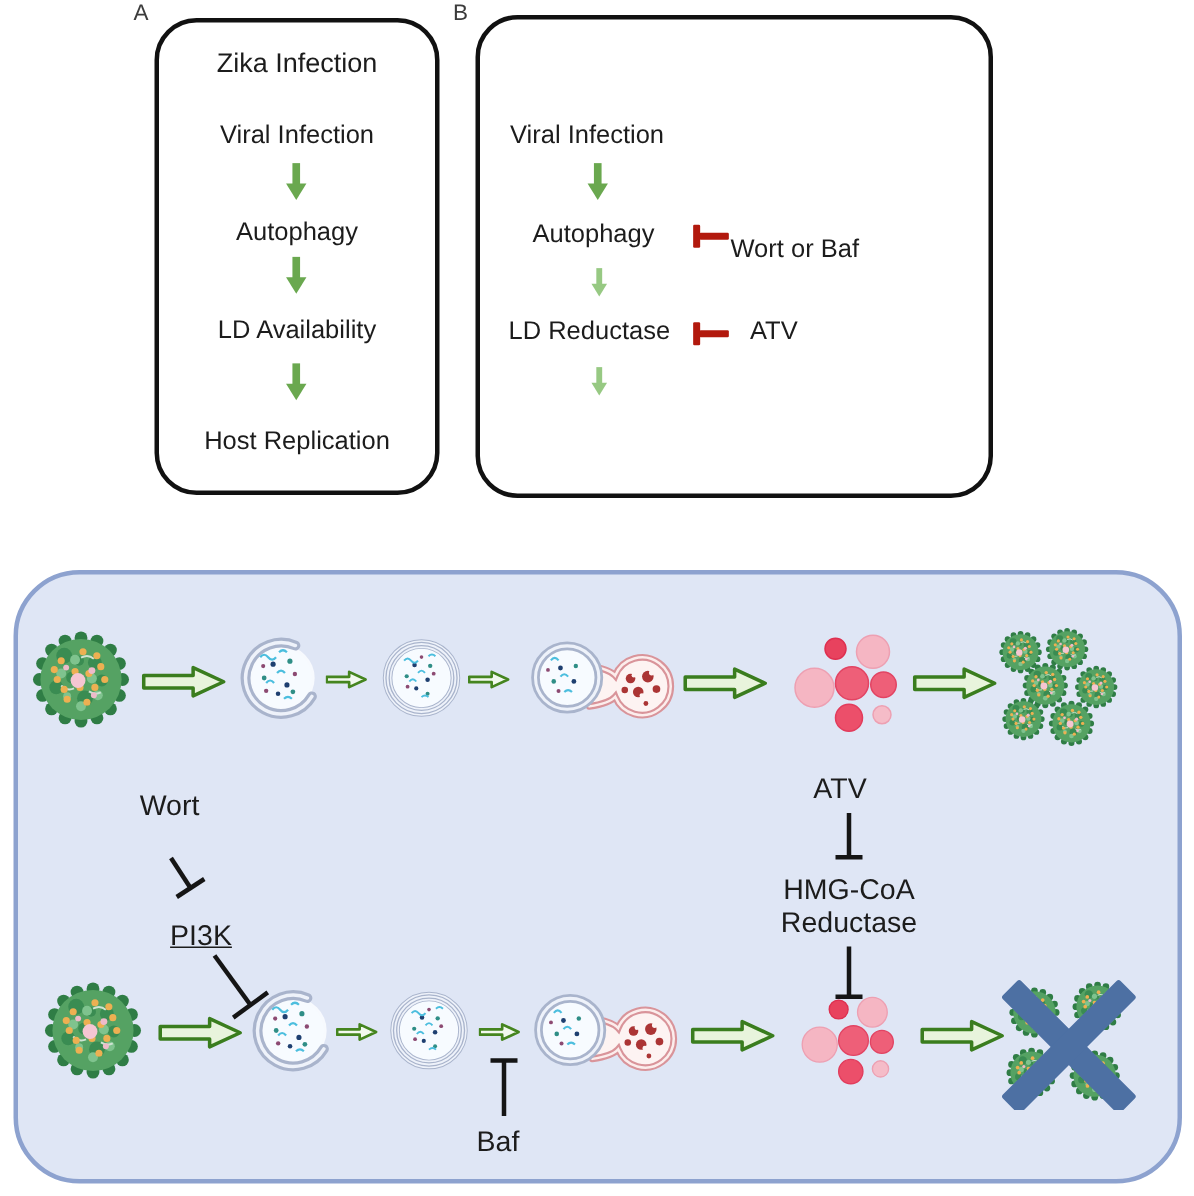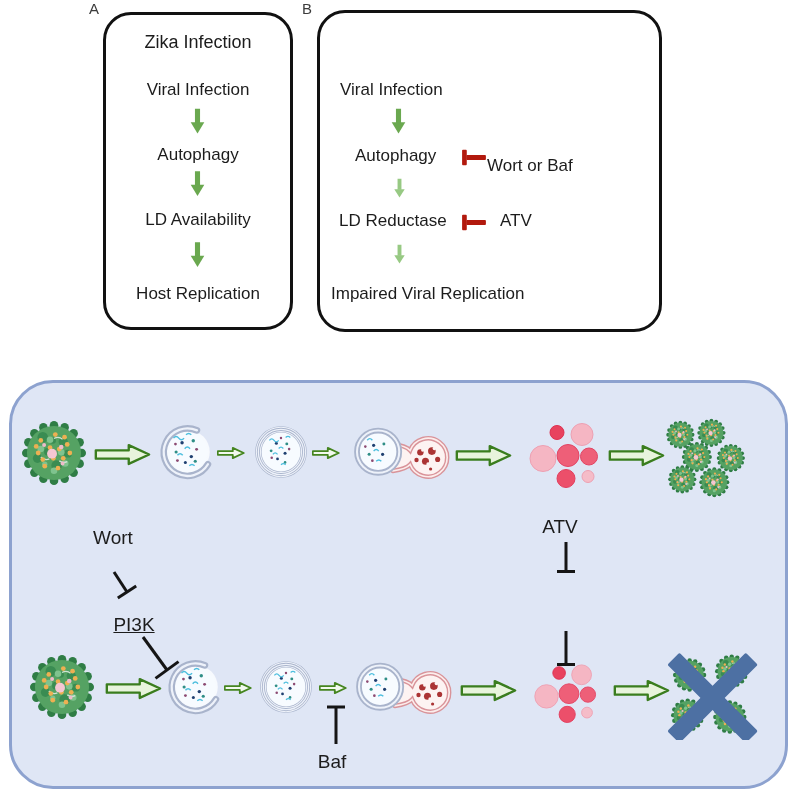--- a/index.html
+++ b/index.html
@@ -276,21 +276,20 @@
       <use href="#sym-down-arrow"></use>
     </svg>
 <div class="abs step" style="left:339px;top:211px;">LD Reductase</div>
 <svg class="abs redbar" style="left:461px;top:214px;" width="26" height="17">
       <use href="#sym-red-tbar"></use>
     </svg>
 <div class="abs step" style="left:500px;top:211px;">ATV</div>
 <svg class="abs dn-thin" style="left:393px;top:240px;" width="13" height="29">
       <use href="#sym-down-arrow"></use>
     </svg>
-<div class="abs step" style="left:331px;top:284px;">Impaired Viral Replication</div>
 
 <div class="cellpanel"></div>
 
 <svg class="abs" style="left:21px;top:420px;" width="66" height="66">
       <use href="#sym-virus"></use>
     </svg>
 <svg class="abs" style="left:94px;top:443px;" width="58" height="23">
       <use href="#sym-big-arrow"></use>
     </svg>
 <svg class="abs" style="left:155px;top:419px;" width="66" height="66">
@@ -319,20 +318,24 @@
     </svg>
 <svg class="abs" style="left:660px;top:418px;" width="97" height="82">
       <use href="#sym-virus-cluster"></use>
     </svg>
 
 <div class="abs clabel cx" style="left:560px;top:516px;">ATV</div>
 <svg class="abs" style="left:554px;top:540px;" width="24" height="36">
   <line x1="12" y1="2" x2="12" y2="31" stroke="#151515" stroke-width="3"></line>
   <line x1="3" y1="31.5" x2="21" y2="31.5" stroke="#151515" stroke-width="3"></line>
 </svg>
+<div class="abs hmg cx" style="left:566px;top:583px;">
+  <div>HMG-CoA</div>
+  <div>Reductase</div>
+</div>
 <svg class="abs" style="left:554px;top:629px;" width="24" height="40">
   <line x1="12" y1="2" x2="12" y2="35" stroke="#151515" stroke-width="3"></line>
   <line x1="3" y1="35.5" x2="21" y2="35.5" stroke="#151515" stroke-width="3"></line>
 </svg>
 
 <div class="abs clabel cx" style="left:113px;top:527px;">Wort</div>
 <svg class="abs" style="left:108px;top:568px;" width="36" height="36">
   <line x1="6" y1="4" x2="19" y2="24" stroke="#151515" stroke-width="3"></line>
   <line x1="9.8" y1="30" x2="28.2" y2="18" stroke="#151515" stroke-width="3"></line>
 </svg>

